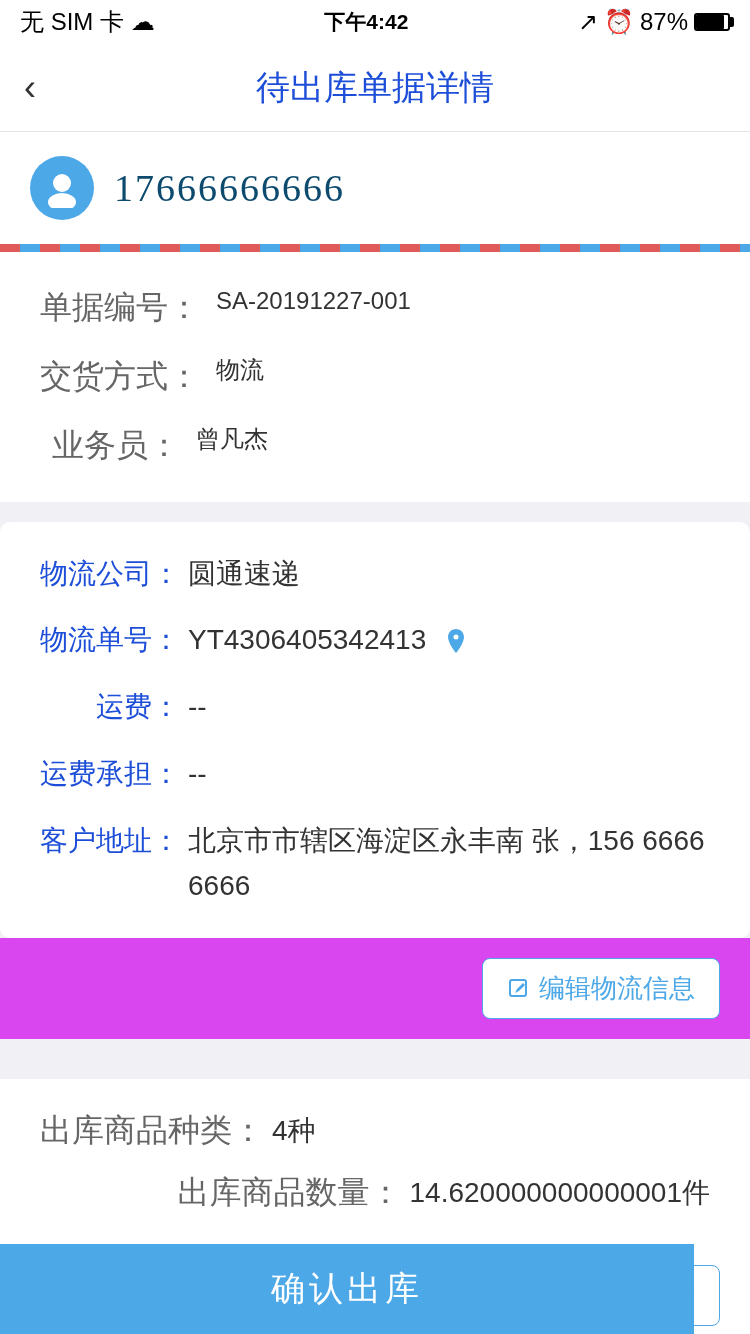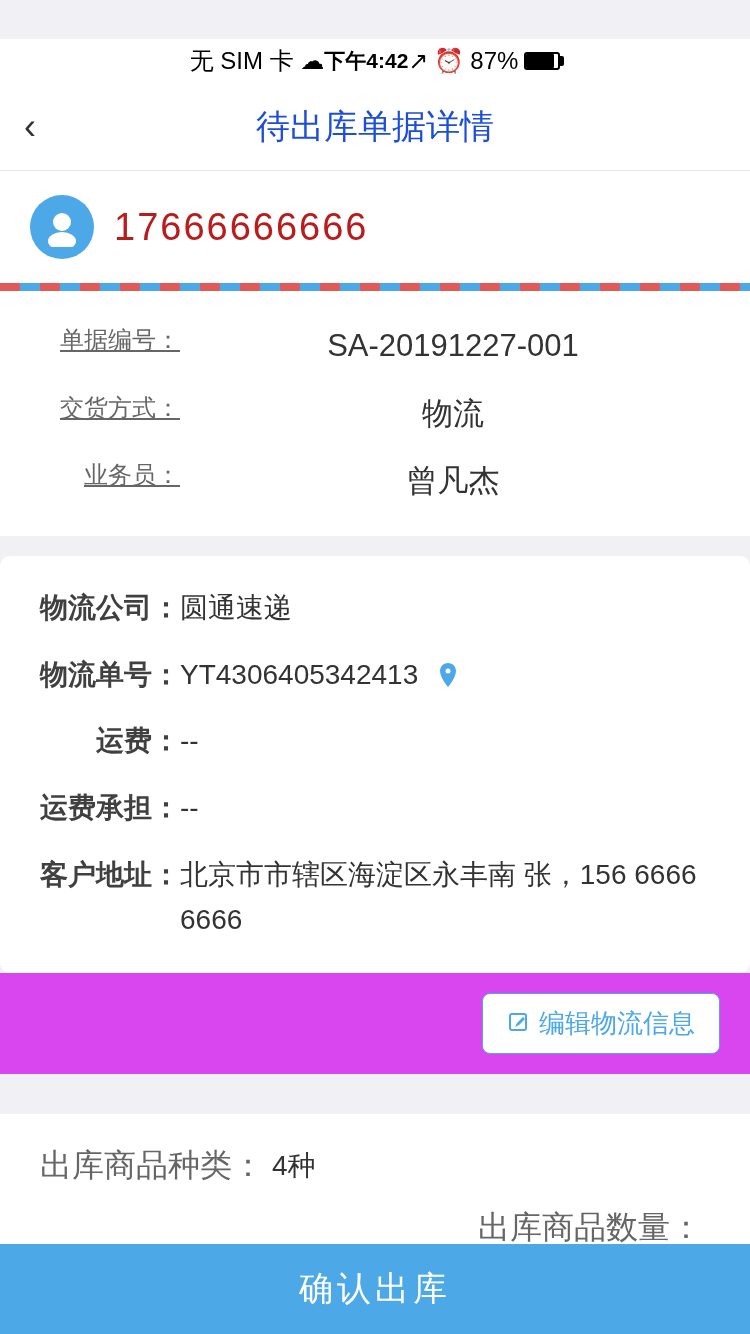--- a/index.html
+++ b/index.html
@@ -14,25 +14,24 @@
       position: relative;
     }
 
     
     .status-bar {
       width: 750px;
       height: 44px;
       background: #fff;
       display: flex;
       align-items: center;
-      justify-content: center;
+      justify-content: space-between;
       padding: 11px 20px;
       font-size: 24px;
       color: #000;
-      margin-top: 39px;
     }
     .status-left { display: flex; align-items: center; gap: 8px; }
     .status-center { font-size: 21px; font-weight: 700; }
     .status-right { display: flex; align-items: center; gap: 6px; font-size: 24px; }
 
     
     .nav-bar {
       width: 750px;
       height: 88px;
       background: #fff;
@@ -71,22 +70,23 @@
       background: #4da8e8;
       display: flex;
       align-items: center;
       justify-content: center;
       flex-shrink: 0;
     }
     .customer-avatar svg { width: 40px; height: 40px; }
     .customer-phone {
       font-size: 38px;
       font-weight: 500;
-      color: #b91c1c;
+      color: #0c4a6e;
       letter-spacing: 2px;
+      font-family: Liberation Serif, serif;
     }
 
     
     .dashed-divider {
       width: 750px;
       height: 8px;
       background: repeating-linear-gradient(
         90deg,
         #e05a5a 0px,
         #e05a5a 20px,
@@ -103,58 +103,56 @@
     }
     .info-row {
       display: flex;
       align-items: flex-start;
       margin-bottom: 18px;
       line-height: 1.6;
     }
     .info-row:last-child { margin-bottom: 0; }
     .info-label {
       color: #666;
-      font-size: 24px;
+      font-size: 32px;
       flex-shrink: 0;
       text-align: right;
       min-width: 140px;
       margin-right: 16px;
-      text-decoration: underline;
     }
     .info-value {
       color: #333;
-      font-size: 31px;
+      font-size: 24px;
       flex: 1;
-      text-align: center;
     }
 
     
     .spacer { height: 20px; background: #f0f0f5; }
 
     
     .logistics-card {
       background: #fff;
       margin: 0;
       padding: 30px 40px;
       border-radius: 10px;
     }
     .logistics-row {
       display: flex;
       align-items: flex-start;
       margin-bottom: 22px;
       line-height: 1.6;
     }
     .logistics-row:last-child { margin-bottom: 0; }
     .logistics-label {
-      color: #404040;
+      color: #1d4ed8;
       font-size: 28px;
       flex-shrink: 0;
       text-align: right;
       min-width: 140px;
-      font-weight: bold;
+      margin-right: 8px;
     }
     .logistics-value {
       color: #333;
       font-size: 28px;
       flex: 1;
       display: flex;
       align-items: center;
       gap: 12px;
       flex-wrap: wrap;
     }
@@ -228,21 +226,21 @@
       padding: 12px 24px;
       font-size: 26px;
       cursor: pointer;
     }
 
     
     .confirm-btn-wrap {
       position: fixed;
       bottom: 0;
       left: 0;
-      width: 750px;
+      width: 694px;
       background: #4da8e8;
       height: 90px;
       display: flex;
       align-items: center;
       justify-content: center;
       cursor: pointer;
     }
     .confirm-btn-text {
       color: #fff;
       font-size: 34px;
@@ -345,20 +343,21 @@
 
 <div class="spacer"></div>
 
 <div class="goods-section">
   <div class="goods-row">
     <span class="goods-label">出库商品种类：</span>
     <span class="goods-value">4种</span>
   </div>
   <div class="goods-row">
     <span class="goods-label">出库商品数量：</span>
+    <span class="goods-value">14.620000000000001件</span>
   </div>
 </div>
 
 <div class="view-btn-row">
   <button class="view-btn">
     <svg width="24" height="24" viewBox="0 0 24 24" fill="none" xmlns="http://www.w3.org/2000/svg">
       <rect x="4" y="2" width="14" height="20" rx="2" stroke="#4da8e8" stroke-width="2" fill="none"></rect>
       <line x1="7" y1="8" x2="15" y2="8" stroke="#4da8e8" stroke-width="1.5"></line>
       <line x1="7" y1="12" x2="15" y2="12" stroke="#4da8e8" stroke-width="1.5"></line>
       <line x1="7" y1="16" x2="12" y2="16" stroke="#4da8e8" stroke-width="1.5"></line>

